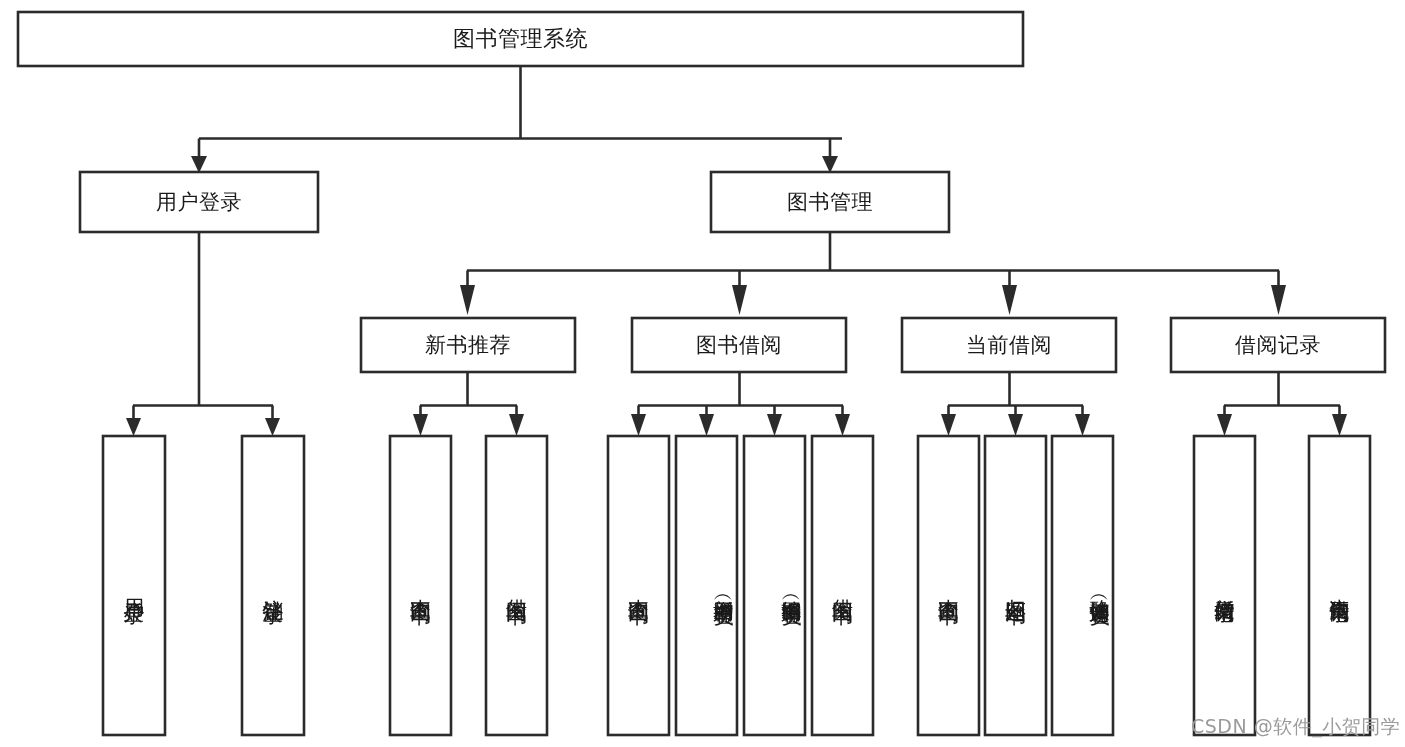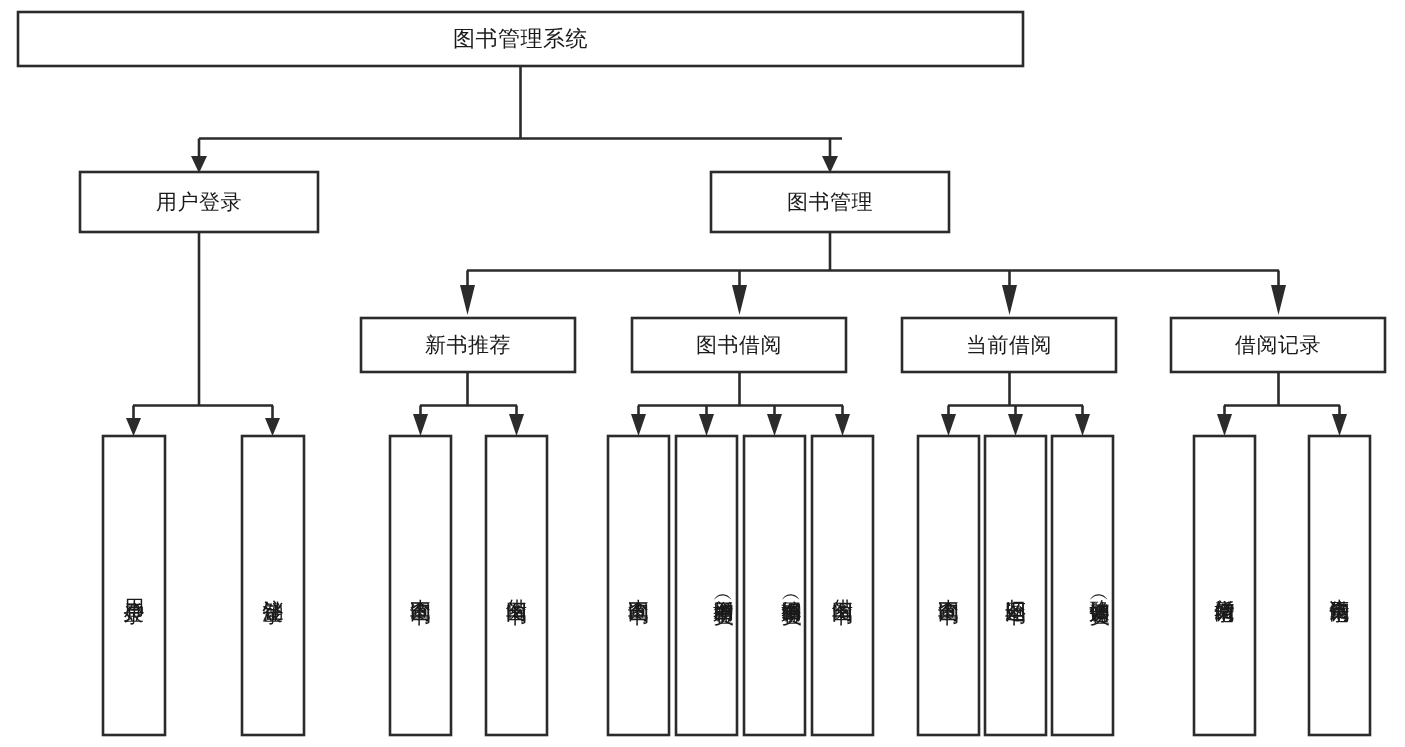--- a/index.html
+++ b/index.html
@@ -206,14 +206,15 @@
   <div class="leaf-label-wrap" style="left:608px; top:436px; width:61px; height:299px;">查询图书</div>
   <div class="leaf-label-wrap" style="left:676px; top:436px; width:61px; height:299px; align-items:flex-start; padding-top:6px; box-sizing:border-box; font-size:20px; letter-spacing:1px;">新增图书（管理员）</div>
   <div class="leaf-label-wrap" style="left:744px; top:436px; width:61px; height:299px; align-items:flex-start; padding-top:6px; box-sizing:border-box; font-size:20px; letter-spacing:1px;">编辑图书（管理员）</div>
   <div class="leaf-label-wrap" style="left:812px; top:436px; width:61px; height:299px;">借阅图书</div>
   <div class="leaf-label-wrap" style="left:918px; top:436px; width:61px; height:299px;">查询图书</div>
   <div class="leaf-label-wrap" style="left:985px; top:436px; width:61px; height:299px;">归还图书</div>
   <div class="leaf-label-wrap" style="left:1052px; top:436px; width:61px; height:299px; align-items:flex-start; padding-top:6px; box-sizing:border-box; font-size:20px; letter-spacing:1px;">确认归还（管理员）</div>
   <div class="leaf-label-wrap" style="left:1194px; top:436px; width:61px; height:299px; font-size:20px; letter-spacing:1px;">新增借阅记录</div>
   <div class="leaf-label-wrap" style="left:1309px; top:436px; width:61px; height:299px; font-size:20px; letter-spacing:1px;">查询借阅记录</div>
 
+  <div class="watermark" style="left:1191px; top:714px;">CSDN @软件_小贺同学</div>
 
 </div>
 
 </body></html>

